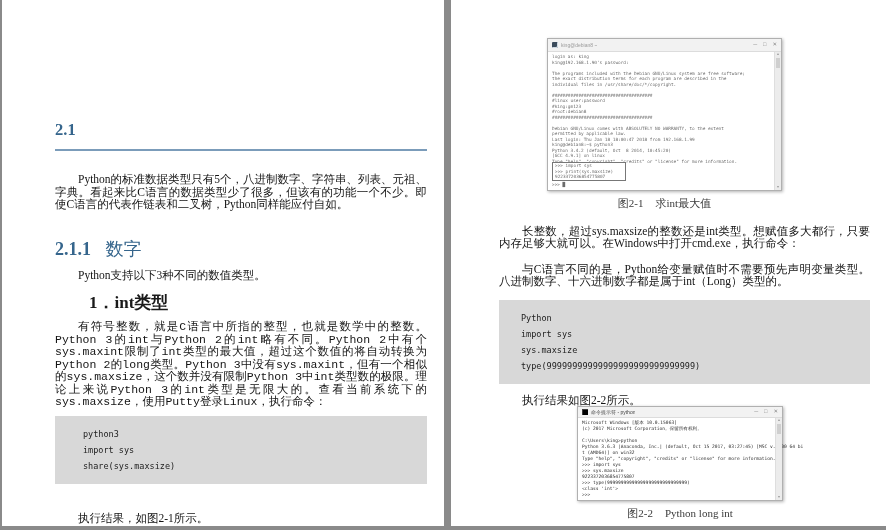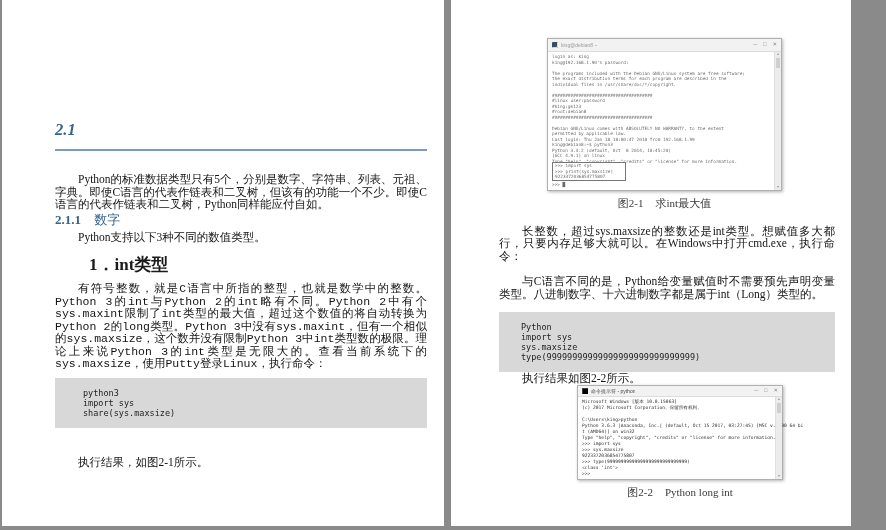--- a/index.html
+++ b/index.html
@@ -4,44 +4,44 @@
 <style>
   html,body{margin:0;padding:0;}
   body{
     width:886px;height:530px;position:relative;overflow:hidden;
     background:#8a8a8a;
     font-family:"Liberation Serif","DejaVu Serif",serif;
     color:#1a1a1a;
   }
   .page{position:absolute;top:0;height:526px;background:#ffffff;box-sizing:border-box;}
   .page-left{left:2px;width:442px;padding:0 17px 0 53px;}
-  .page-right{left:451px;width:400px;padding:0 16px 0 48px;}
+  .page-right{left:451px;width:435px;padding:0 16px 0 48px;}
   .page-divider{position:absolute;top:0;left:444px;width:7px;height:530px;background:#8a8a8a;}
 
   
   .section-heading{
     margin-top:120px;display:flex;align-items:baseline;
     color:#35658c;font-weight:bold;font-size:16.5px;
-    padding-bottom:9px;border-bottom:2px solid #7b9cba;font-style:italic;
+    padding-bottom:9px;border-bottom:2px solid #7b9cba;
   }
   .section-heading .h-num{margin-right:14px;}
   .body-para{
     margin:0;text-indent:2em;text-align:justify;
     font-size:11.5px;line-height:12.5px;color:#141414;
   }
   .p-intro{margin-top:22px;}
-  .sub-heading{font-size:13px;color:#35658c;}
+  .sub-heading{margin-top:26px;font-size:18px;color:#35658c;}
   .sub-heading .sh-num{font-weight:bold;margin-right:10px;}
-  .p-support{margin-top:2px;}
+  .p-support{margin-top:8px;}
   .list-heading{margin:10px 0 0 0;text-indent:2em;font-weight:bold;font-size:17px;}
   .p-detail{margin-top:7px;font-family:Liberation Mono, monospace;}
   .code-block{
     margin:7px 0 0 0;background:#d8d8d8;color:#222;
     font-family:"DejaVu Sans Mono","Liberation Mono",monospace;
-    font-size:8.5px;line-height:10px;white-space:pre;
+    font-size:8.5px;line-height:16px;white-space:pre;
     padding:10px 10px 10px 28px;
   }
   .p-result{margin-top:28px;}
 
   
   .figure{margin-top:0;}
   .fig-2-1{margin-top:38px;width:235px;margin-left:48px;}
   .fig-2-2{width:206px;margin-left:78px;}
   .win{
     background:#fff;border:1px solid #b0b0b0;
@@ -89,32 +89,32 @@
   .scroll-thumb{width:4px;height:10px;background:#cfcfcf;margin-top:1px;}
 
   .caption{
     margin-top:5px;text-align:center;font-size:11px;color:#3a3a3a;
   }
   .caption .cap-label{margin-right:12px;}
 
   .rp-1{margin-top:13px;}
   .rp-2{margin-top:14px;}
   .rp-code{margin-top:12px;padding-left:22px;}
-  .rp-3{}
+  .rp-3{margin-top:10px;}
 </style>
 </head>
 <body>
 
 <div class="page page-left">
 
   <div class="section-heading">
     <span class="h-num">2.1</span>
   </div>
 
-  <p class="body-para p-intro">Python的标准数据类型只有5个，分别是数字、字符串、列表、元祖、字典。即使C语言的代表作链表和二叉树，但该有的功能一个不少。即使C语言的代表作链表和二叉树，Python同样能应付自如。</p>
+  <p class="body-para p-intro">Python的标准数据类型只有5个，八进制数字、字符串、列表、元祖、字典。看起来比C语言的数据类型少了很多，但该有的功能一个不少。即使C语言的代表作链表和二叉树，Python同样能应付自如。</p>
 
   <div class="sub-heading">
     <span class="sh-num">2.1.1</span>
     <span class="sh-title">数字</span>
   </div>
 
   <p class="body-para p-support">Python支持以下3种不同的数值类型。</p>
 
   <p class="list-heading">1．int类型</p>
 

